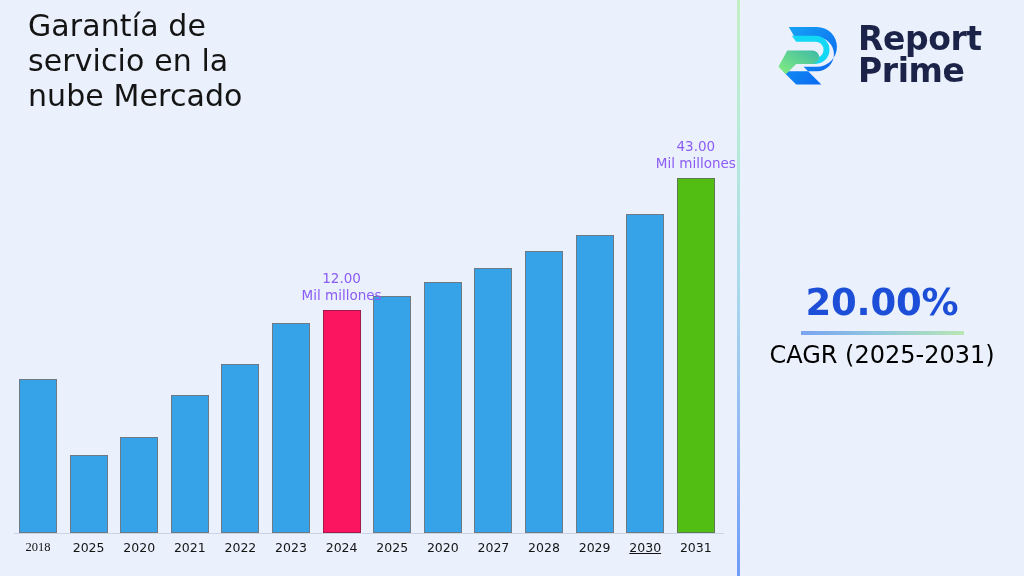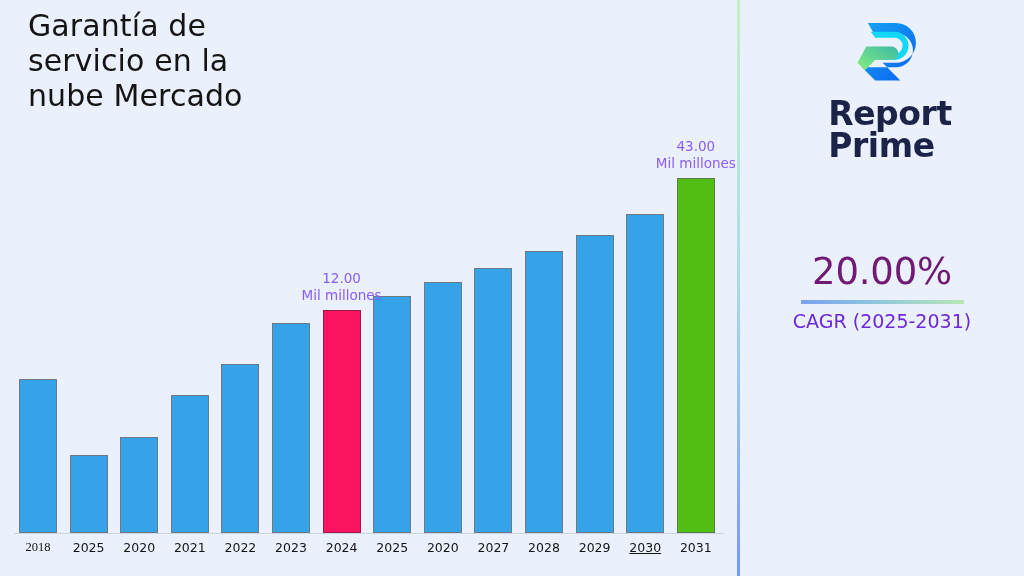--- a/index.html
+++ b/index.html
@@ -112,55 +112,55 @@
 
   #logo {
     position: absolute;
     left: 34px;
     top: 14px;
     width: 232px;
     height: 82px;
     display: flex;
     align-items: center;
     gap: 10px;
-    flex-direction: column;
   }
   #logo-mark { width: 74px; height: 74px; flex: none; }
   #logo-text {
     font-size: 33px;
     line-height: 0.97;
     font-weight: bold;
     color: #1b2448;
     white-space: pre-line;
     letter-spacing: -0.4px;
   }
 
   #cagr-block {
     position: absolute;
     left: 0;
     top: 252px;
     width: 284px;
     text-align: center;
   }
   #cagr-value {
     font-size: 37px;
-    color: #701a75;
-    font-weight: 400;
+    color: #1d4ed8;
+    font-weight: 700;
     line-height: 1.1;
     letter-spacing: -0.2px;
+    margin-top: 31px;
   }
   #cagr-rule {
     width: 163px;
     height: 4px;
     margin: 7px auto 6px auto;
     background: linear-gradient(to right, #7aa2f0 0%, #8fc6e0 45%, #b9e6b4 100%);
   }
   #cagr-caption {
-    font-size: 19px;
-    color: #6d28d9;
+    font-size: 24px;
+    color: #000000;
     line-height: 1.2;
   }
 </style>
 </head>
 <body>
 
 <div id="page">
 
   <div id="left-panel">
 

